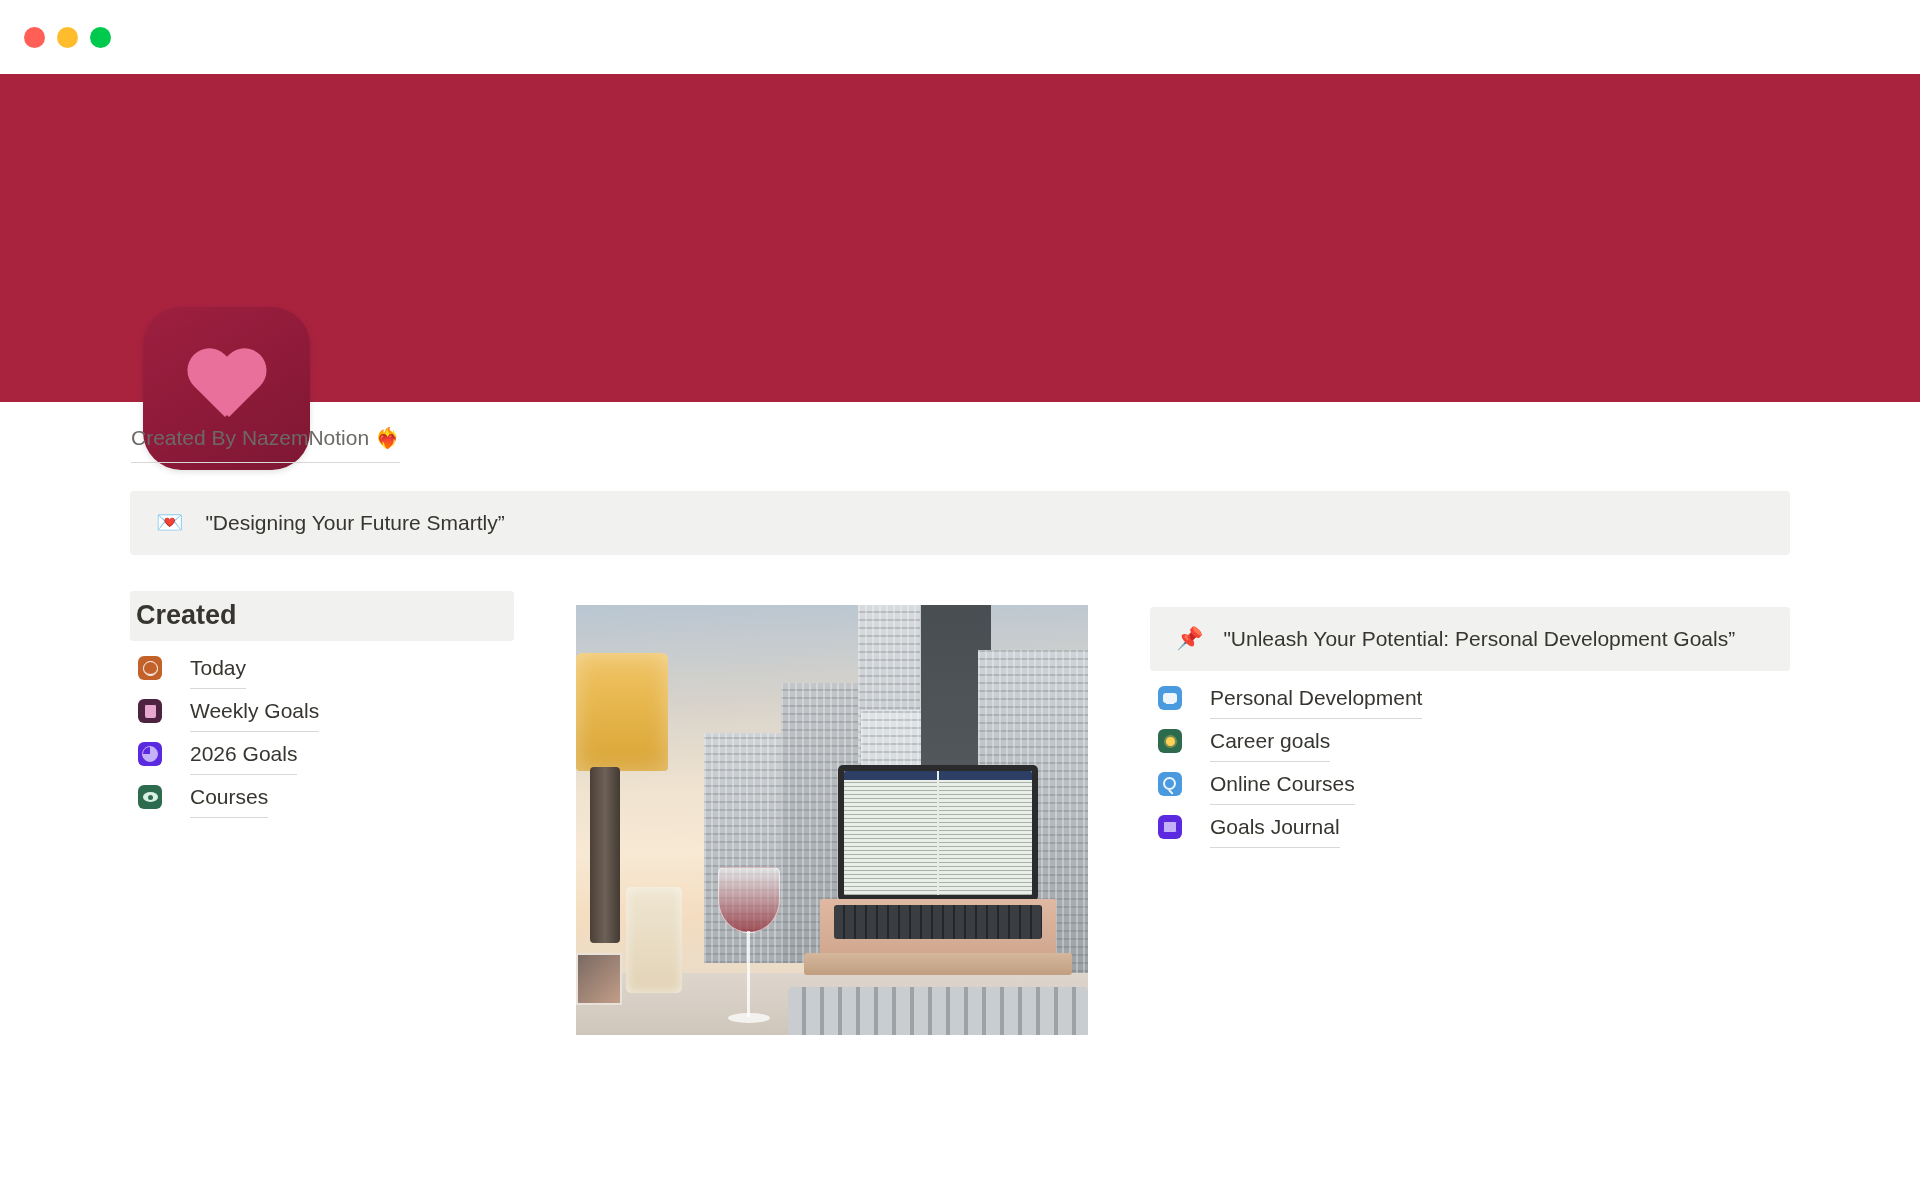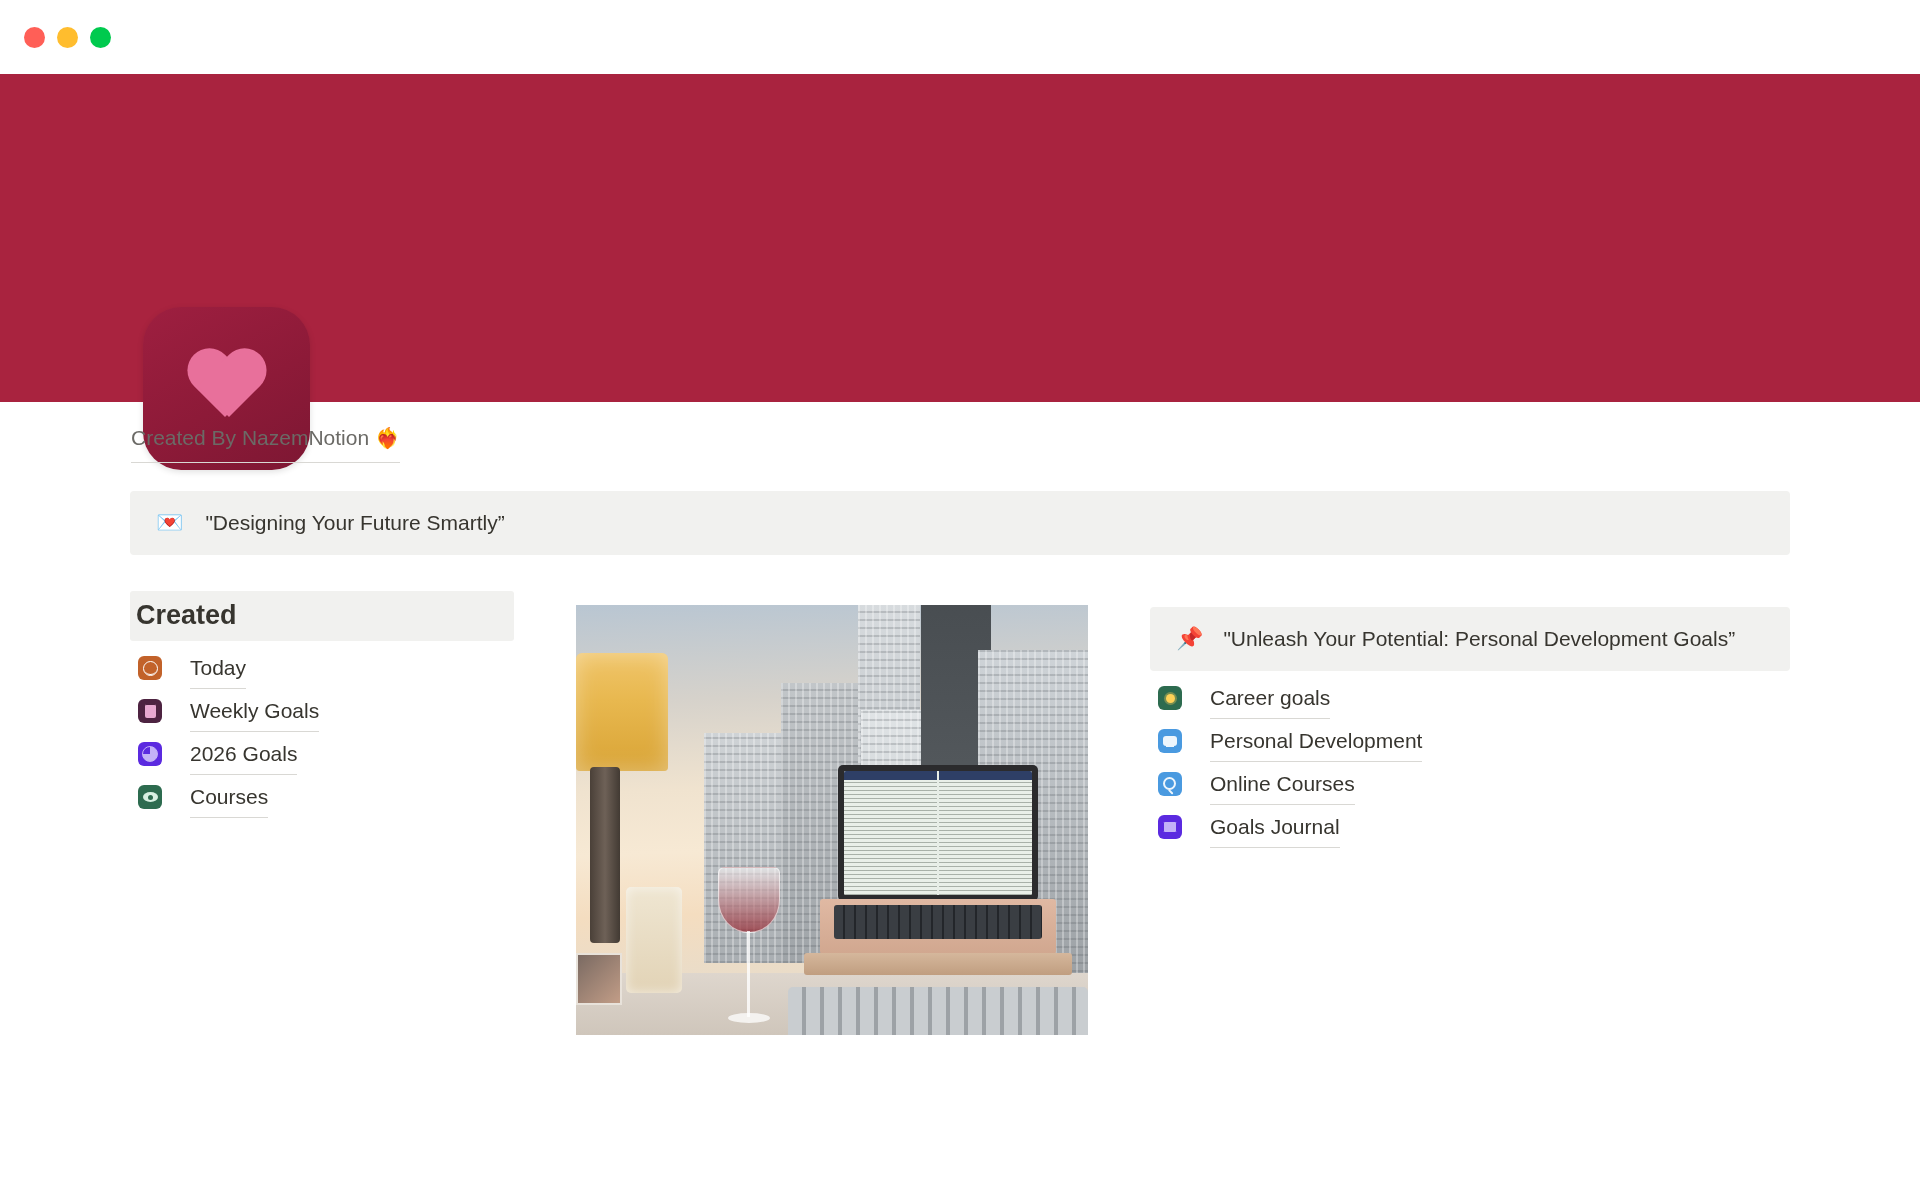--- a/index.html
+++ b/index.html
@@ -368,28 +368,28 @@
       </div>
     </div>
 
     <div class="col-right">
       <div class="growth-callout">
         <span class="emoji">📌</span>
         <span class="qtext">"Unleash Your Potential: Personal Development Goals”</span>
       </div>
       <ul class="link-list">
         <li class="link-item">
+          <span class="licon ic-chat"></span>
+          <span class="llabel">Personal Development</span>
+        </li>
+        <li class="link-item">
           <span class="licon ic-bulb"></span>
           <span class="llabel">Career goals</span>
         </li>
         <li class="link-item">
-          <span class="licon ic-chat"></span>
-          <span class="llabel">Personal Development</span>
-        </li>
-        <li class="link-item">
           <span class="licon ic-search"></span>
           <span class="llabel">Online Courses</span>
         </li>
         <li class="link-item">
           <span class="licon ic-book"></span>
           <span class="llabel">Goals Journal</span>
         </li>
       </ul>
     </div>
 

